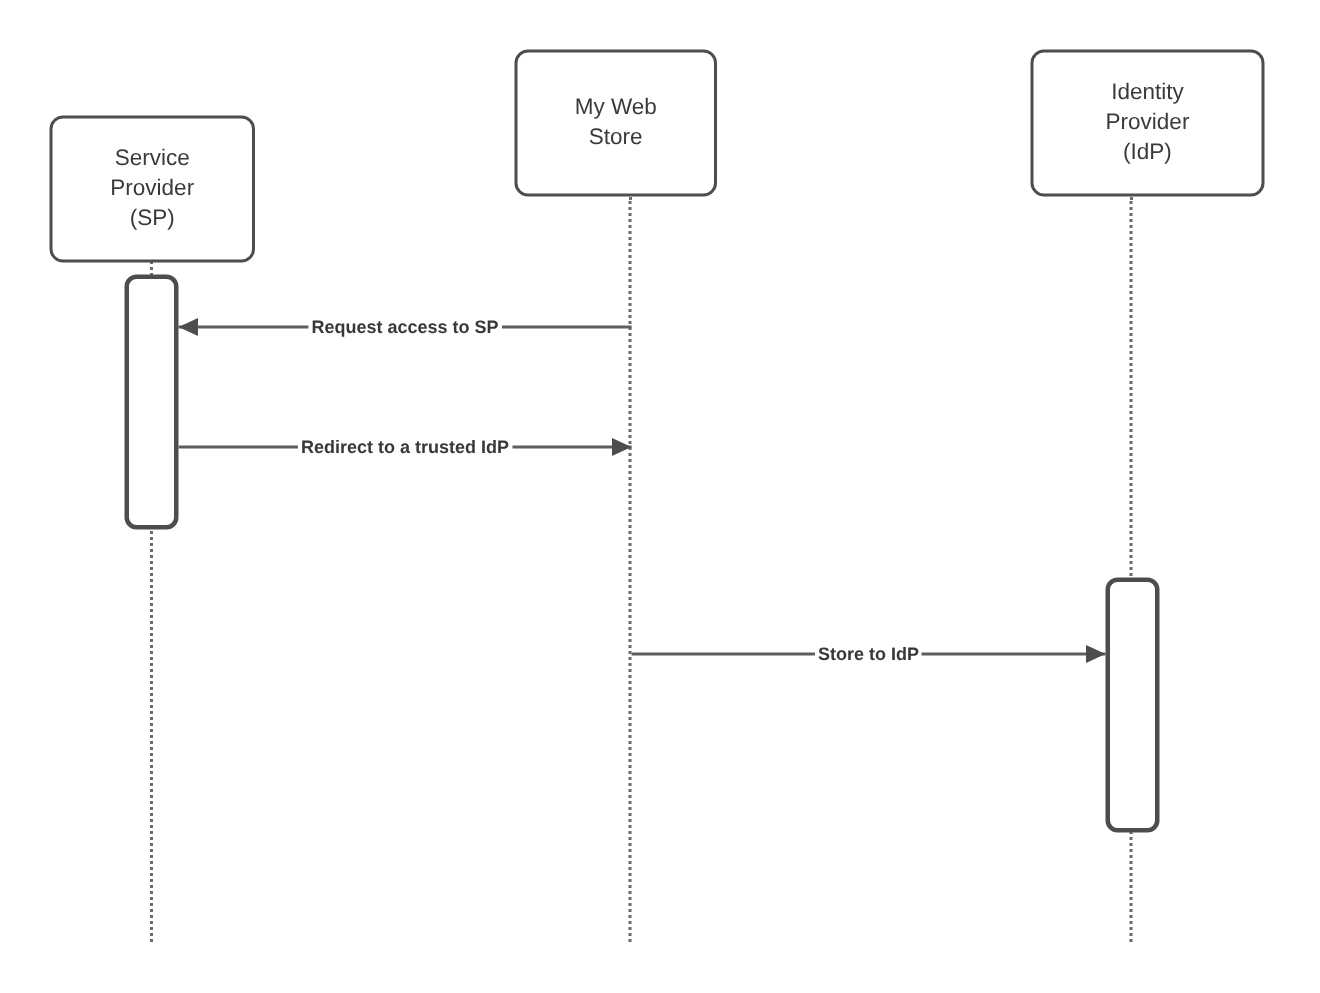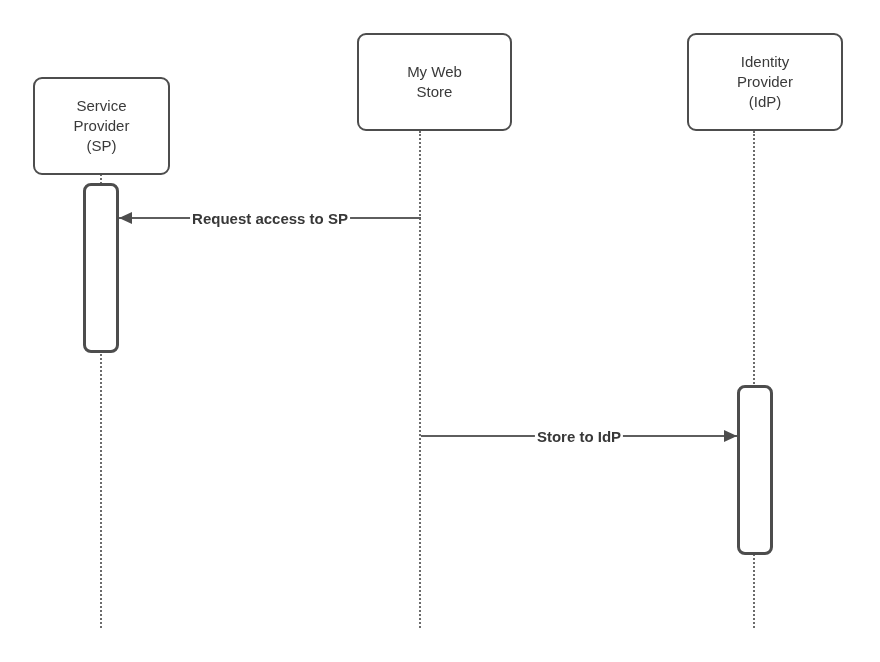--- a/index.html
+++ b/index.html
@@ -30,21 +30,21 @@
     z-index: 3;
   }
   .actor-box .actor-label {
     font-size: 15px;
     line-height: 1.32;
     color: #3a3a3a;
     text-align: center;
     white-space: pre-line;
   }
   .actor-sp  { left: 33px;  width: 137px; margin-top: 44px; }
-  .actor-mws { left: 357px; width: 155px; }
+  .actor-mws { left: 343px; width: 135px; }
   .actor-idp { left: 687px; width: 156px; }
 
   
   .lifeline {
     position: absolute;
     top: 131px;
     height: 497px;
     width: 0;
     border-left: 2px dotted #6b6b6b;
     z-index: 1;
@@ -98,21 +98,21 @@
     right: 0;
     border-left: 13px solid #4d4d4d;
   }
   .msg-label {
     position: absolute;
     left: 50%;
     top: 50%;
     transform: translate(-50%, -50%);
     background: #ffffff;
     padding: 0 2px;
-    font-size: 15px;
+    font-size: 12px;
     font-weight: bold;
     color: #383838;
     white-space: nowrap;
   }
   .msg-1 { left: 119px; top: 208px; width: 302px; }
   .msg-2 { left: 119px; top: 288px; width: 302px; }
   .msg-3 { left: 421px; top: 426px; width: 316px; }
   .msg-4 { left: 101px; top: 501px; width: 636px; }
 </style>
 </head>
@@ -141,20 +141,25 @@
 Provider
 (IdP)</span>
   </div>
 
   <div class="message msg-1">
     <div class="msg-line"></div>
     <div class="arrowhead point-left"></div>
     <span class="msg-label">Request access to SP</span>
   </div>
 
+  <div class="message msg-2">
+    <div class="msg-line"></div>
+    <div class="arrowhead point-right"></div>
+    <span class="msg-label">Redirect to a trusted IdP</span>
+  </div>
 
   <div class="message msg-3">
     <div class="msg-line"></div>
     <div class="arrowhead point-right"></div>
     <span class="msg-label">Store to IdP</span>
   </div>
 
 
 </div>
 

